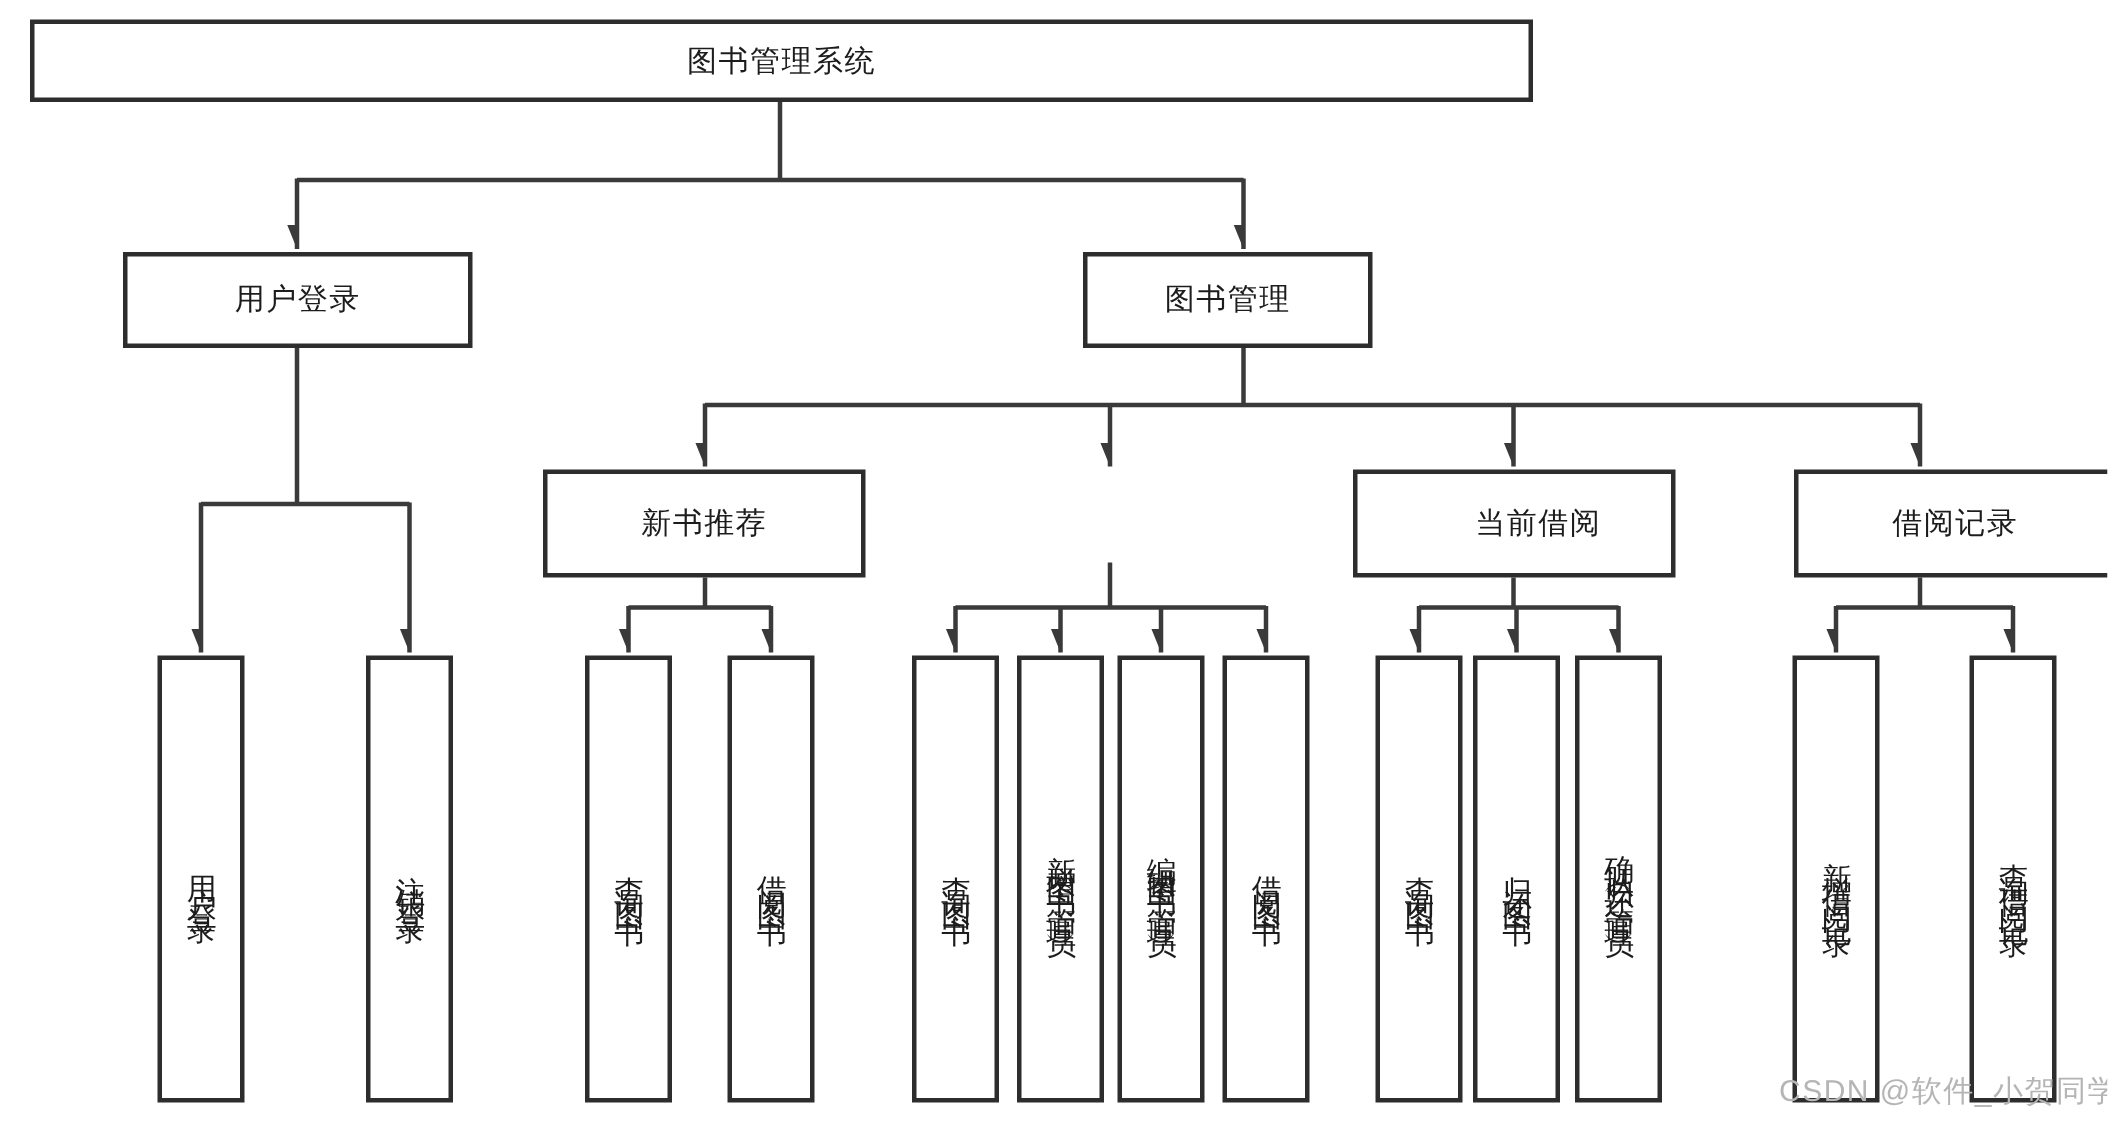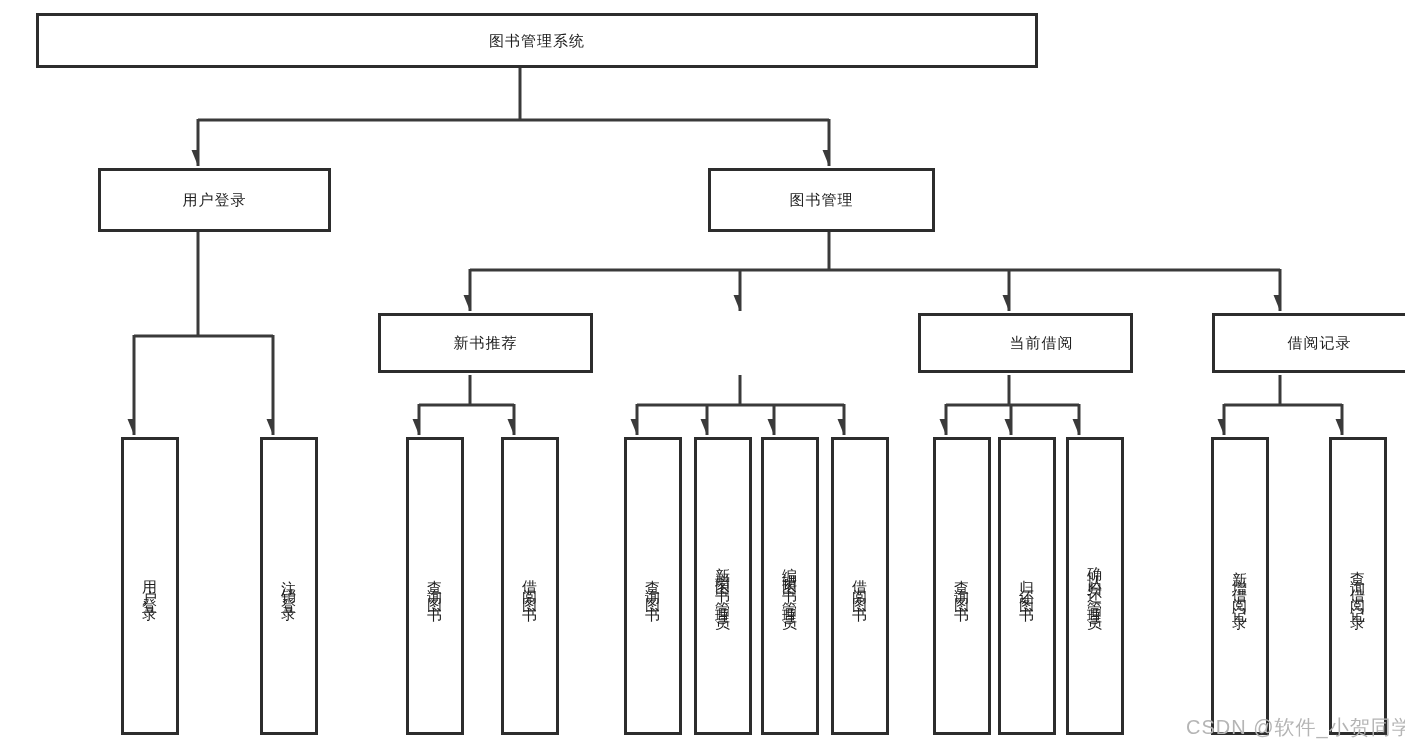--- a/index.html
+++ b/index.html
@@ -20,40 +20,39 @@
   }
   #connector-layer{position:absolute;left:0;top:0;width:1405px;height:747px;}
   #connector-layer line{stroke:var(--line);stroke-width:3;}
   #connector-layer marker path{fill:var(--line);stroke:none;}
   .box{
     position:absolute;
     box-sizing:border-box;
     border:3px solid var(--border);
     background:var(--bg);
     display:flex;align-items:center;justify-content:center;
-    font-size:15px;
+    font-size:20px;
     line-height:1.2;
     letter-spacing:1px;
     z-index:2;
-    margin-left:16px;
   }
   .leaf span{
     writing-mode:vertical-rl;
     text-orientation:mixed;
     letter-spacing:9px;
     line-height:1;
   }
   .leaf.long span{letter-spacing:7px;}
   
   #root-box{left:20px;top:13px;width:1002px;height:55px;}
   
   #node-user-login{left:82px;top:168px;width:233px;height:64px;}
-  #node-book-management{left:692px;top:168px;width:227px;height:64px;align-items:center;}
-  
-  .l3{top:313px;width:215px;height:60px;align-items:center;}
+  #node-book-management{left:722px;top:168px;width:193px;height:64px;align-items:center;}
+  
+  .l3{top:313px;width:215px;height:72px;align-items:center;}
   #node-new-book-recommend{left:362px;}
   #node-book-borrow{left:633px;}
   #node-current-borrow{left:902px;padding-left:32px;}
   #node-borrow-records{left:1196px;}
   
   .leaf{top:437px;width:58px;height:298px;}
   #leaf-user-login{left:105px;}
   #leaf-logout{left:244px;}
   #leaf-newbook-query-books{left:390px;}
   #leaf-newbook-borrow-books{left:485px;}

